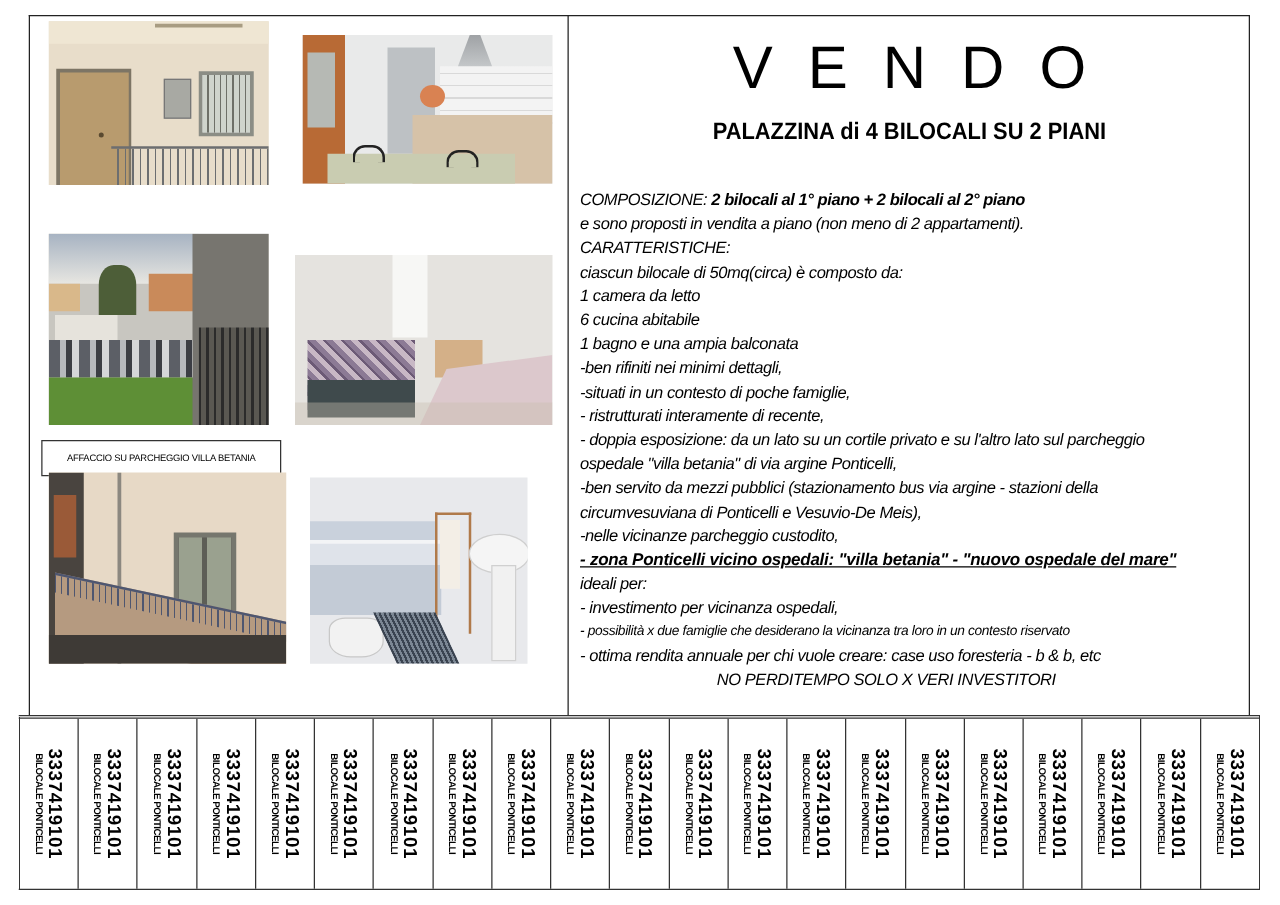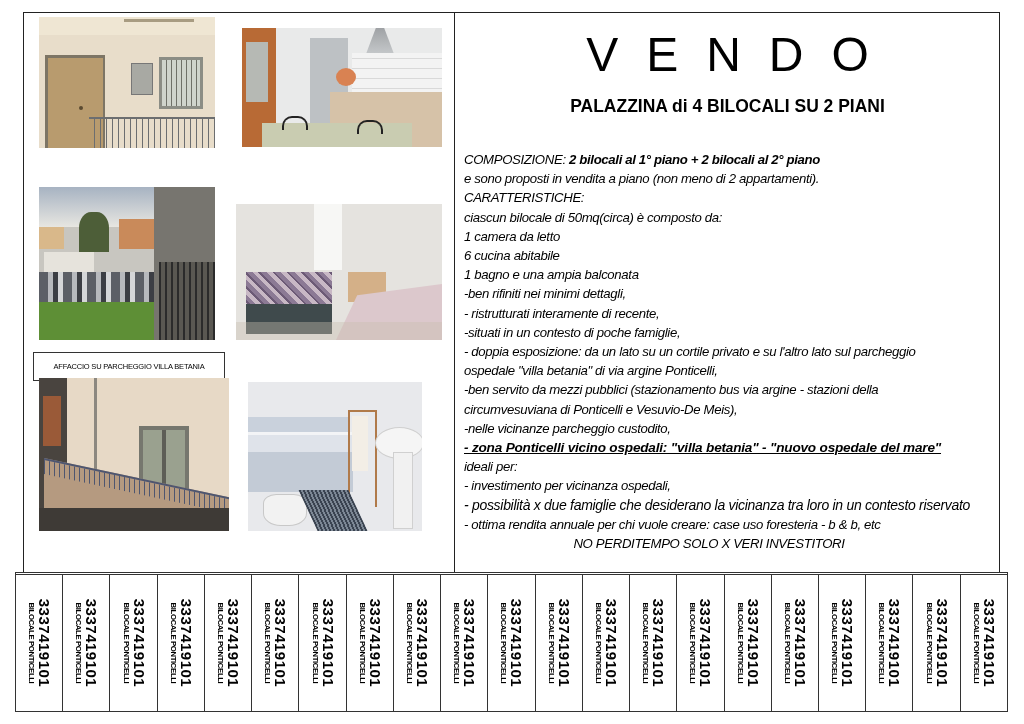--- a/index.html
+++ b/index.html
@@ -5,21 +5,21 @@
   html,body{margin:0;padding:0;background:#ffffff;}
   body{width:1024px;height:724px;position:relative;overflow:hidden;font-family:"Liberation Sans",sans-serif;color:#000;}
   .frame{position:absolute;left:23px;top:12px;width:977px;height:560px;border:1px solid #222;box-sizing:border-box;border-bottom:none;}
   .divider{position:absolute;left:454px;top:12px;width:1px;height:560px;background:#222;}
   .photo{position:absolute;overflow:hidden;}
   .caption{position:absolute;left:33px;top:352px;width:192px;height:29px;border:1px solid #333;box-sizing:border-box;font-size:7.5px;letter-spacing:-0.2px;display:flex;align-items:center;justify-content:center;font-family:"Liberation Sans",sans-serif;}
   .title{position:absolute;left:455px;top:22px;width:545px;text-align:center;font-size:48px;letter-spacing:28px;text-indent:28px;line-height:66px;font-weight:normal;}
   .subtitle{position:absolute;left:455px;top:95px;width:545px;text-align:center;font-size:19px;font-weight:bold;transform:scaleX(0.92);}
   .body{position:absolute;left:464px;top:150px;width:530px;font-size:13.2px;line-height:19.2px;letter-spacing:-0.35px;font-style:italic;}
   .body div{white-space:nowrap;}
-  .body .small{font-size:14px;letter-spacing:-0.3px;}
+  .body .small{font-size:11px;letter-spacing:-0.3px;}
   .body .hl{font-weight:bold;text-decoration:underline;font-size:13.6px;letter-spacing:-0.2px;}
   .body .center{text-align:center;padding-right:40px;}
   .strip{position:absolute;left:15px;top:572px;width:993px;height:140px;border:1px solid #333;border-top:3px double #333;box-sizing:border-box;display:flex;}
   .tab{flex:1;border-right:1px solid #333;position:relative;}
   .tab:last-child{border-right:none;}
   .tab .inner{position:absolute;left:50%;top:50%;transform:translate(-50%,-50%) rotate(90deg);white-space:nowrap;display:flex;flex-direction:column;align-items:center;}
   .tab .lbl{font-size:7.8px;font-weight:bold;letter-spacing:-0.4px;line-height:10px;}
   .tab .num{font-size:15px;font-weight:bold;letter-spacing:0.5px;line-height:17px;}
 </style>
 </head>
@@ -106,22 +106,22 @@
   <div>
     <span>COMPOSIZIONE: </span><b>2 bilocali al 1° piano + 2 bilocali al 2° piano</b>
   </div>
   <div>e sono proposti in vendita a piano  (non meno di 2 appartamenti).</div>
   <div>CARATTERISTICHE:</div>
   <div>ciascun bilocale di  50mq(circa) è composto da:</div>
   <div>1 camera da letto</div>
   <div>6 cucina abitabile</div>
   <div>1 bagno e  una ampia balconata</div>
   <div>-ben rifiniti nei minimi dettagli,</div>
+  <div>-situati in un contesto di poche famiglie,</div>
   <div>- ristrutturati interamente di recente,</div>
-  <div>-situati in un contesto di poche famiglie,</div>
   <div>- doppia esposizione: da un lato su un cortile privato e su l'altro lato sul parcheggio</div>
   <div>ospedale "villa betania" di via argine Ponticelli,</div>
   <div>-ben servito da mezzi pubblici (stazionamento bus via argine - stazioni della</div>
   <div>circumvesuviana di Ponticelli e Vesuvio-De Meis),</div>
   <div>-nelle vicinanze parcheggio custodito,</div>
   <div class="hl">- zona Ponticelli vicino ospedali: "villa betania" - "nuovo ospedale del mare"</div>
   <div>ideali per:</div>
   <div>- investimento  per vicinanza ospedali,</div>
   <div class="small">- possibilità x due famiglie che desiderano la vicinanza tra loro in un contesto riservato</div>
   <div>- ottima rendita annuale per chi vuole creare: case uso foresteria - b &amp; b, etc</div>

